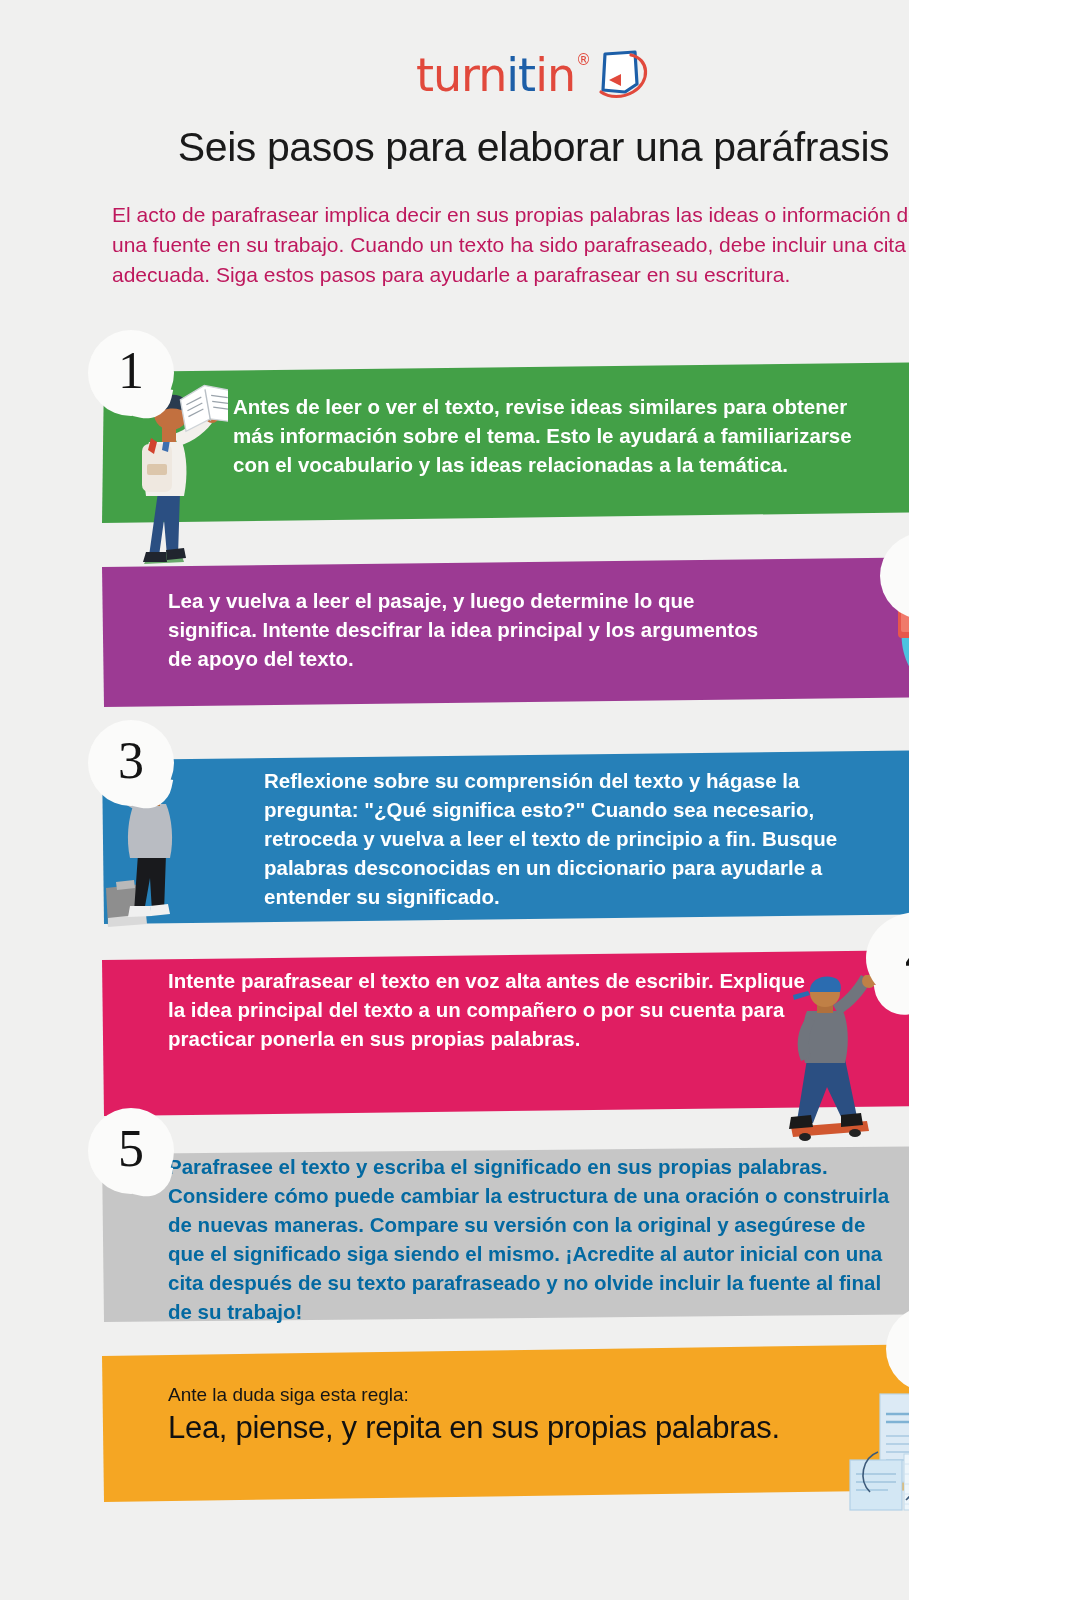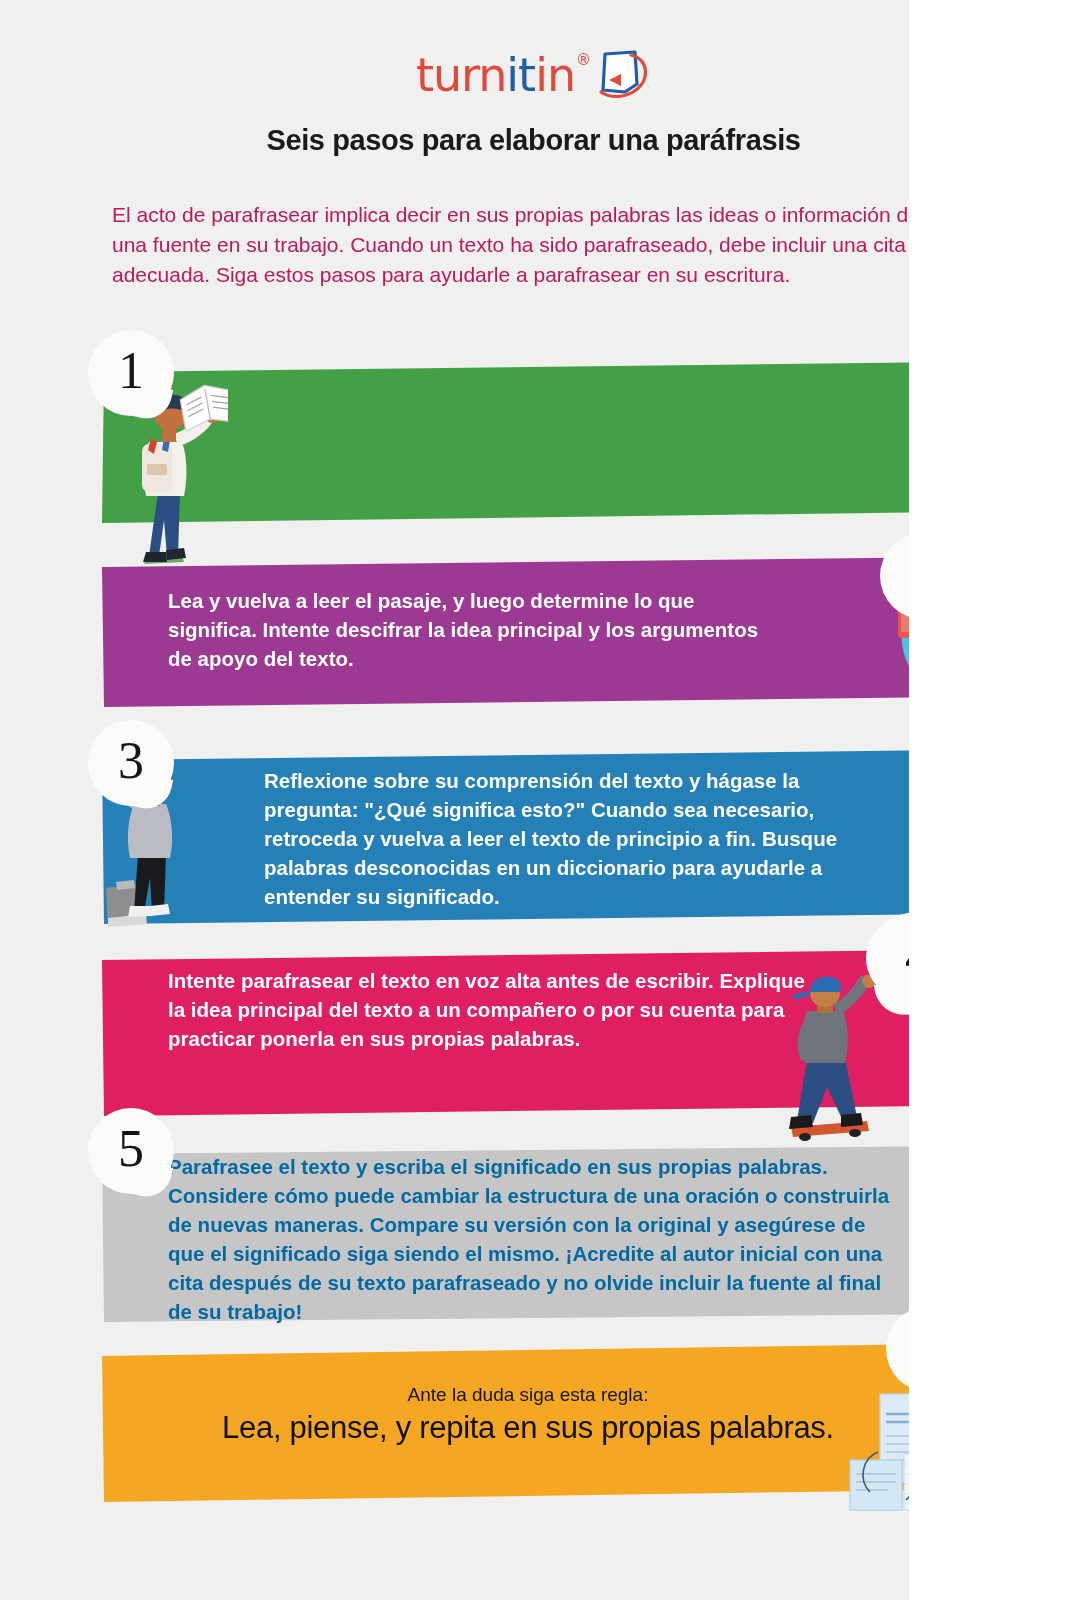--- a/index.html
+++ b/index.html
@@ -55,22 +55,22 @@
     top: -4px;
     left: 2px;
   }
 
   .title {
     position: absolute;
     top: 124px;
     left: 0;
     width: 1067px;
     text-align: center;
-    font-size: 29px;
-    font-weight: 700;
+    font-size: 41px;
+    font-weight: 400;
     color: #1a1a1a;
     letter-spacing: -0.4px;
   }
   .intro {
     position: absolute;
     top: 200px;
     left: 112px;
     width: 846px;
     font-size: 21px;
     line-height: 30px;
@@ -154,20 +154,21 @@
   <div class="title">Seis pasos para elaborar una paráfrasis</div>
   <div class="intro">El acto de parafrasear implica decir en sus propias palabras las ideas o información de una fuente en su trabajo. Cuando un texto ha sido parafraseado, debe incluir una cita adecuada. Siga estos pasos para ayudarle a parafrasear en su escritura.</div>
 
   <div class="band" style="left:100px; top:360px; width:850px; height:165px;">
     <div class="band-bg">
       <svg width="850" height="165" viewBox="0 0 850 165" preserveAspectRatio="none">
         <polygon points="4,12 848,2 845,152 2,163" fill="#43a047"></polygon>
       </svg>
     </div>
   </div>
+  <div class="band-text" style="left:233px; top:392px; width:640px;">Antes de leer o ver el texto, revise ideas similares para obtener más información sobre el tema. Esto le ayudará a familiarizarse con el vocabulario y las ideas relacionadas a la temática.</div>
 
   <div class="fig" style="left:118px; top:380px;">
     <svg width="110" height="190" viewBox="0 0 110 190">
 
       <path d="M30 176 L62 170 L66 182 L26 184 Z" fill="#6aa86c"></path>
 
       <path d="M40 112 L62 112 L60 176 L49 176 L46 140 L41 176 L31 176 Z" fill="#2b4f82"></path>
 
       <path d="M28 172 L48 172 L49 182 L25 182 Z" fill="#20252e"></path>
       <path d="M48 170 L66 168 L68 178 L49 180 Z" fill="#20252e"></path>
@@ -371,21 +372,21 @@
     <span>5</span>
   </div>
 
   <div class="band" style="left:100px; top:1342px; width:845px; height:162px;">
     <div class="band-bg">
       <svg width="845" height="162" viewBox="0 0 845 162" preserveAspectRatio="none">
         <polygon points="2,14 843,2 841,148 4,160" fill="#f5a623"></polygon>
       </svg>
     </div>
   </div>
-  <div style="position:absolute; left:168px; top:1382px; width:720px; z-index:6;text-align:center;">
+  <div style="position:absolute; left:168px; top:1382px; width:720px; z-index:6;">
     <div style="font-size:19px; font-weight:400; color:#151515; line-height:26px;">Ante la duda siga esta regla:</div>
     <div style="font-size:31px; font-weight:400; color:#111111; line-height:40px; letter-spacing:-0.3px;">Lea, piense, y repita en sus propias palabras.</div>
   </div>
 
   <div class="fig" style="left:848px; top:1388px;">
     <svg width="160" height="135" viewBox="0 0 160 135">
 
       <rect x="32" y="6" width="62" height="88" fill="#dceaf5" stroke="#bcd6e8" stroke-width="1.2"></rect>
       <g stroke="#7fb2d4" stroke-width="2.4">
         <line x1="38" y1="26" x2="88" y2="26"></line>

